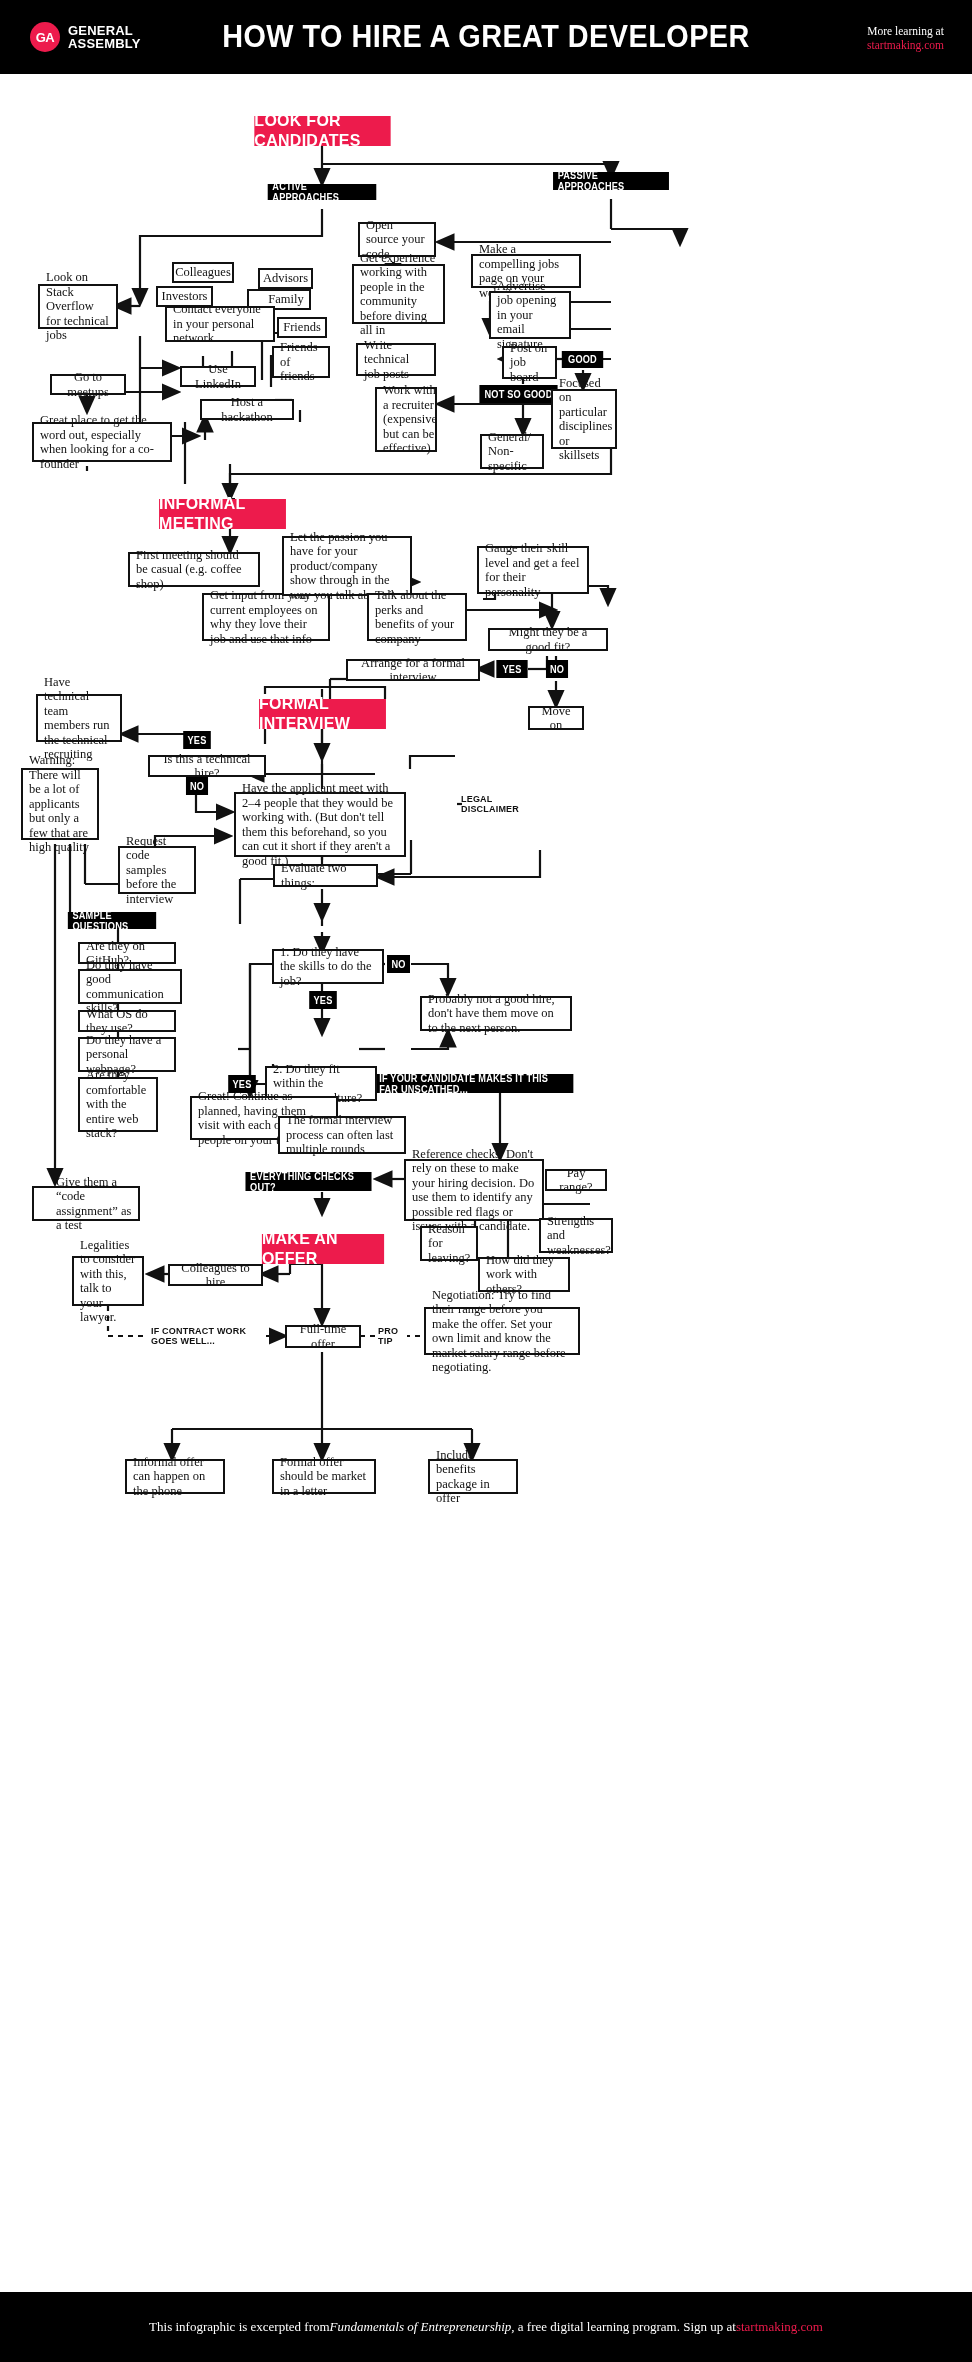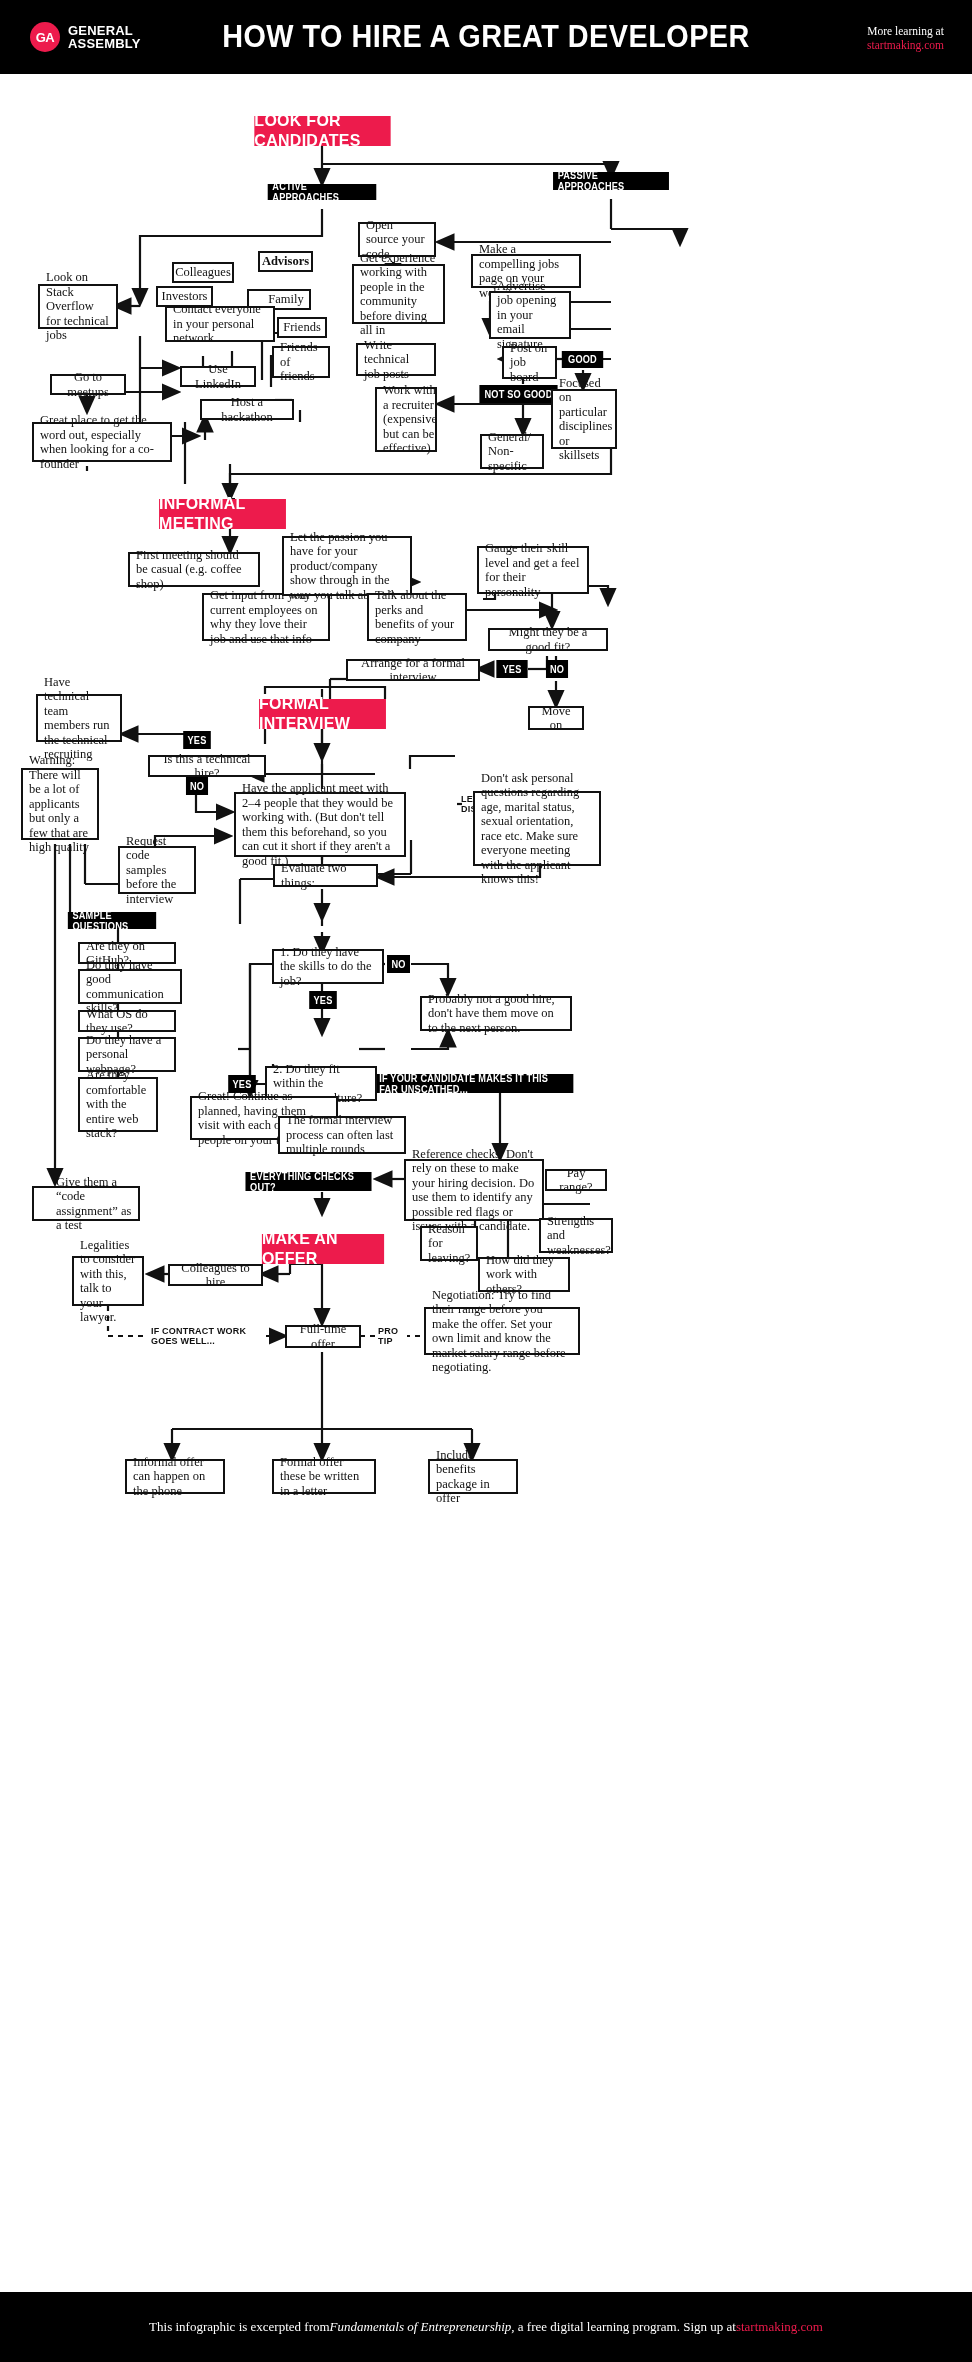--- a/index.html
+++ b/index.html
@@ -282,21 +282,21 @@
   <div class="tag" style="left:386px;top:1001px;width:25px;height:18px;">NO</div>
   <div class="dashlabel" style="left:224px;top:1050px;width:34px;height:16px;">PRO TIP</div>
   <div class="tag" style="left:366px;top:1000px;width:216px;height:19px;">IF YOUR CANDIDATE MAKES IT THIS FAR UNSCATHED...</div>
   <div class="tag" style="left:240px;top:1098px;width:137px;height:19px;">EVERYTHING CHECKS OUT?</div>
   <div class="dashlabel" style="left:148px;top:1254px;width:118px;height:16px;">IF CONTRACT WORK GOES WELL...</div>
   <div class="dashlabel" style="left:375px;top:1254px;width:32px;height:16px;">PRO TIP</div>
 
   <div class="node" style="left:38px;top:210px;width:80px;height:45px;">Look on Stack Overflow for technical jobs</div>
   <div class="node center" style="left:172px;top:188px;width:62px;height:21px;">Colleagues</div>
   <div class="node center" style="left:156px;top:212px;width:57px;height:21px;">Investors</div>
-  <div class="node center" style="left:258px;top:177px;width:55px;height:21px;font-weight:bold;">Advisors</div>
+  <div class="node center" style="left:258px;top:194px;width:55px;height:21px;">Advisors</div>
   <div class="node center" style="left:247px;top:215px;width:64px;height:21px;padding-left:20px;">Family</div>
   <div class="node center" style="left:277px;top:243px;width:50px;height:21px;">Friends</div>
   <div class="node" style="left:272px;top:272px;width:58px;height:32px;">Friends of friends</div>
   <div class="node" style="left:165px;top:232px;width:110px;height:36px;">Contact everyone in your personal network</div>
   <div class="node center" style="left:180px;top:292px;width:76px;height:21px;">Use LinkedIn</div>
   <div class="node center" style="left:50px;top:300px;width:76px;height:21px;">Go to meetups</div>
   <div class="node" style="left:32px;top:348px;width:140px;height:40px;">Great place to get the word out, especially when looking for a co-founder</div>
   <div class="node center" style="left:200px;top:325px;width:94px;height:21px;">Host a hackathon</div>
 
   <div class="node" style="left:358px;top:148px;width:78px;height:35px;">Open source your code</div>
@@ -316,21 +316,20 @@
   <div class="node" style="left:477px;top:472px;width:112px;height:48px;">Gauge their skill level and get a feel for their personality</div>
   <div class="node center" style="left:488px;top:554px;width:120px;height:23px;">Might they be a good fit?</div>
   <div class="node center" style="left:346px;top:585px;width:134px;height:22px;">Arrange for a formal interview</div>
   <div class="node center" style="left:528px;top:632px;width:56px;height:24px;">Move on</div>
 
   <div class="node" style="left:36px;top:620px;width:86px;height:48px;">Have technical team members run the  technical recruiting</div>
   <div class="node" style="left:21px;top:694px;width:78px;height:72px;">Warning: There will be a lot of applicants but only a few that are high quality</div>
   <div class="node center" style="left:148px;top:681px;width:118px;height:22px;">Is this a technical hire?</div>
   <div class="node" style="left:118px;top:772px;width:78px;height:48px;">Request code samples before the interview</div>
   <div class="node" style="left:234px;top:718px;width:172px;height:65px;">Have the applicant meet with 2–4 people that they would be working with. (But don't tell them this beforehand, so you can cut it short if they aren't a good fit.)</div>
-  <div class="node" style="left:473px;top:717px;width:128px;height:75px;">Don't ask personal questions regarding age, marital status, sexual orientation, race etc. Make sure everyone meeting with the applicant knows this!</div>
   <div class="node" style="left:273px;top:790px;width:105px;height:23px;">Evaluate two things:</div>
 
   <div class="node" style="left:78px;top:868px;width:98px;height:22px;">Are they on GitHub?</div>
   <div class="node" style="left:78px;top:895px;width:104px;height:35px;">Do they have good communication skills?</div>
   <div class="node" style="left:78px;top:936px;width:98px;height:22px;">What OS do they use?</div>
   <div class="node" style="left:78px;top:963px;width:98px;height:35px;">Do they have a personal webpage?</div>
   <div class="node" style="left:78px;top:1003px;width:80px;height:55px;">Are they comfortable with the entire web stack?</div>
   <div class="node" style="left:32px;top:1112px;width:108px;height:35px;padding-left:22px;">Give them a “code assignment” as a test</div>
 
   <div class="node" style="left:272px;top:875px;width:112px;height:35px;">1. Do they have the skills to do the job?</div>
@@ -343,21 +342,21 @@
   <div class="node center" style="left:545px;top:1095px;width:62px;height:22px;">Pay range?</div>
   <div class="node" style="left:539px;top:1144px;width:74px;height:35px;">Strengths and weaknesses?</div>
   <div class="node" style="left:420px;top:1152px;width:58px;height:35px;">Reason for leaving?</div>
   <div class="node" style="left:478px;top:1183px;width:92px;height:35px;">How did they work with others?</div>
 
   <div class="node center" style="left:168px;top:1190px;width:95px;height:22px;">Colleagues to hire</div>
   <div class="node" style="left:72px;top:1182px;width:72px;height:50px;">Legalities to consider with this, talk to your lawyer.</div>
   <div class="node center" style="left:285px;top:1251px;width:76px;height:23px;">Full-time offer</div>
   <div class="node" style="left:424px;top:1233px;width:156px;height:48px;">Negotiation: Try to find their range before you make the offer. Set your own limit and know the market salary range before negotiating.</div>
   <div class="node" style="left:125px;top:1385px;width:100px;height:35px;">Informal offer can happen on the phone</div>
-  <div class="node" style="left:272px;top:1385px;width:104px;height:35px;">Formal offer these be written in a letter</div>
+  <div class="node" style="left:272px;top:1385px;width:104px;height:35px;">Formal offer should be market in a letter</div>
   <div class="node" style="left:428px;top:1385px;width:90px;height:35px;">Include benefits package in offer</div>
 
 </div>
 
 <div class="bar" id="footer-bar">
   <div id="footer-text">
     <span>This infographic is excerpted from </span>
       <i>Fundamentals of Entrepreneurship</i>
       <span>, a free digital learning program. Sign up at </span>
       <span class="link">startmaking.com</span>

